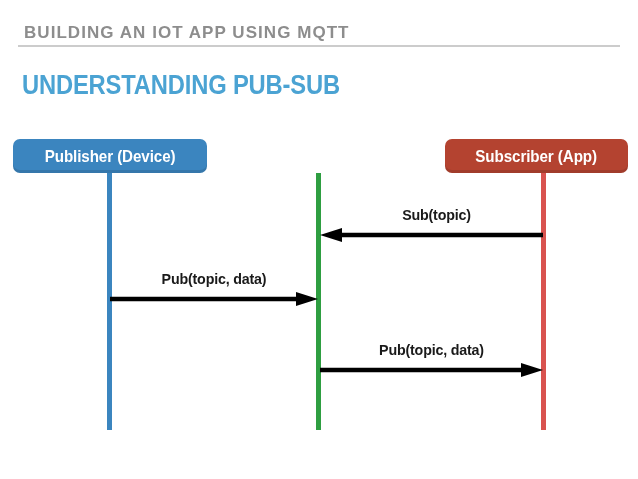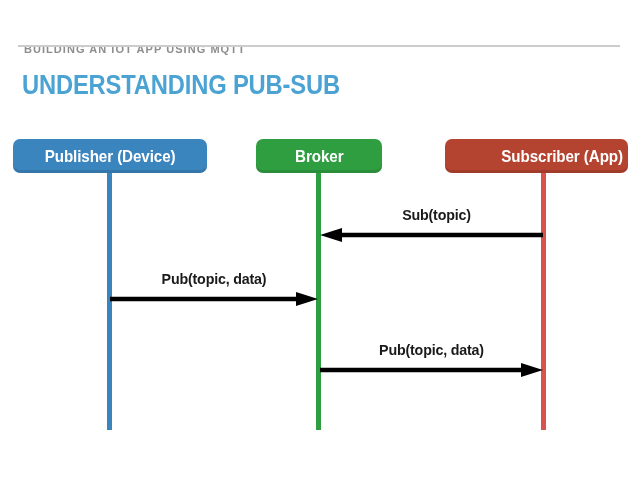--- a/index.html
+++ b/index.html
@@ -20,28 +20,27 @@
   #slide-header {
     position: absolute;
     left: 0; top: 0;
     width: 638px;
     height: 50px;
   }
   #header-kicker {
     position: absolute;
     left: 24px;
     top: 24px;
-    font-size: 11px;
+    font-size: 17px;
     font-weight: bold;
     letter-spacing: 1.05px;
     color: #8d8d8d;
     text-transform: uppercase;
     white-space: nowrap;
     line-height: 1;
-    margin-top: 20px;
   }
   #header-rule {
     position: absolute;
     left: 18px;
     top: 45px;
     width: 602px;
     height: 2px;
     background: #cccccc;
   }
 
@@ -101,21 +100,20 @@
     left: 256px;
     width: 126px;
     background: #2e9e41;
     box-shadow: inset 0 -3px 0 rgba(0,0,0,0.10);
   }
   #actor-subscriber {
     left: 445px;
     width: 183px;
     background: #b44330;
     box-shadow: inset 0 -3px 0 rgba(0,0,0,0.10);
-    justify-content: flex-end;
   }
 
   
   .lifeline {
     position: absolute;
     top: 148px;
     width: 5px;
     height: 257px;
   }
   #lifeline-publisher  { left: 107px; background: #3b85bf; }
@@ -162,23 +160,20 @@
 <div id="diagram">
 
   <div class="lifeline" id="lifeline-publisher"></div>
   <div class="lifeline" id="lifeline-broker"></div>
   <div class="lifeline" id="lifeline-subscriber"></div>
 
   <div class="actor-box" id="actor-publisher">
     <span class="actor-label">Publisher (Device)</span>
   </div>
 
-  <div class="actor-box" id="actor-broker">
-    <span class="actor-label">Broker</span>
-  </div>
 
   <div class="actor-box" id="actor-subscriber">
     <span class="actor-label">Subscriber (App)</span>
   </div>
 
   <div class="message-label" id="msg-sub-label">Sub(topic)</div>
   <div class="message-arrow" id="msg-sub-arrow">
     <svg width="223" height="14" viewBox="0 0 223 14" xmlns="http://www.w3.org/2000/svg">
       <line x1="20" y1="7" x2="223" y2="7" stroke="#000000" stroke-width="4.5"></line>
       <polygon points="0,7 22,0 22,14" fill="#000000"></polygon>

